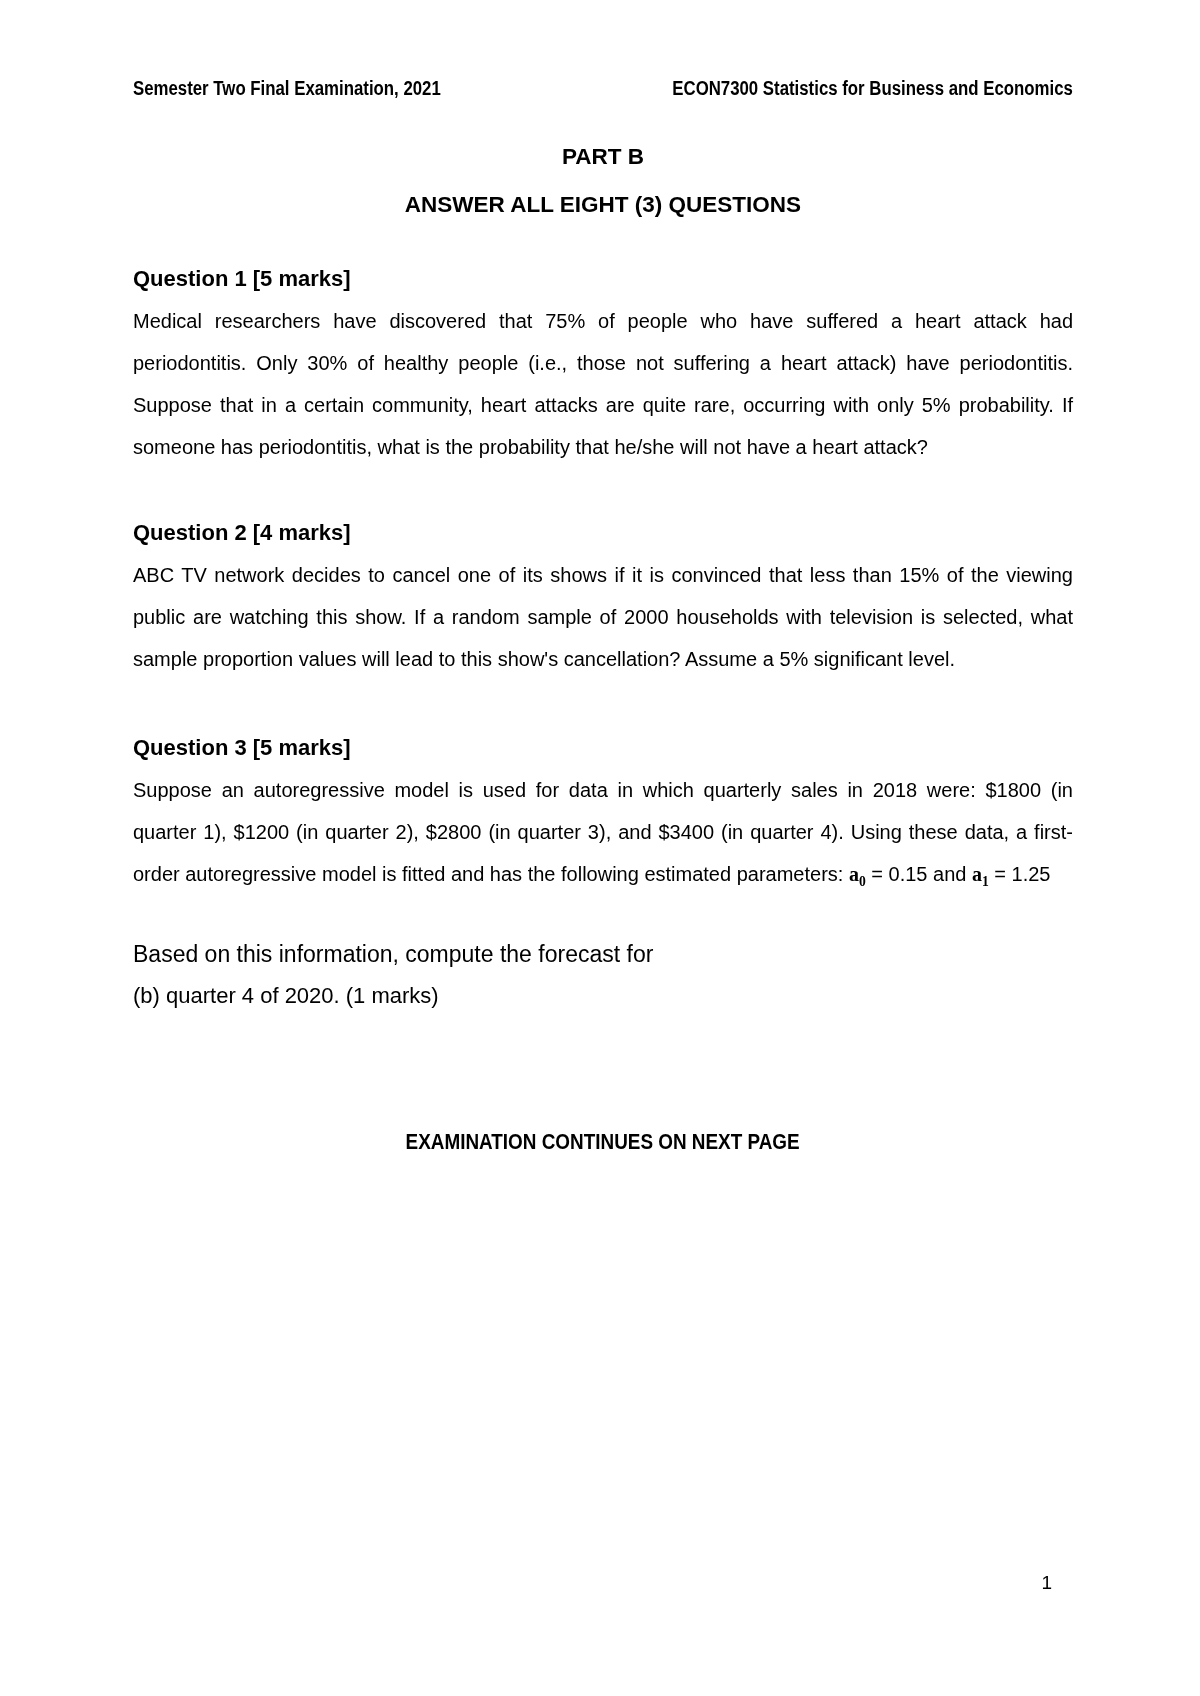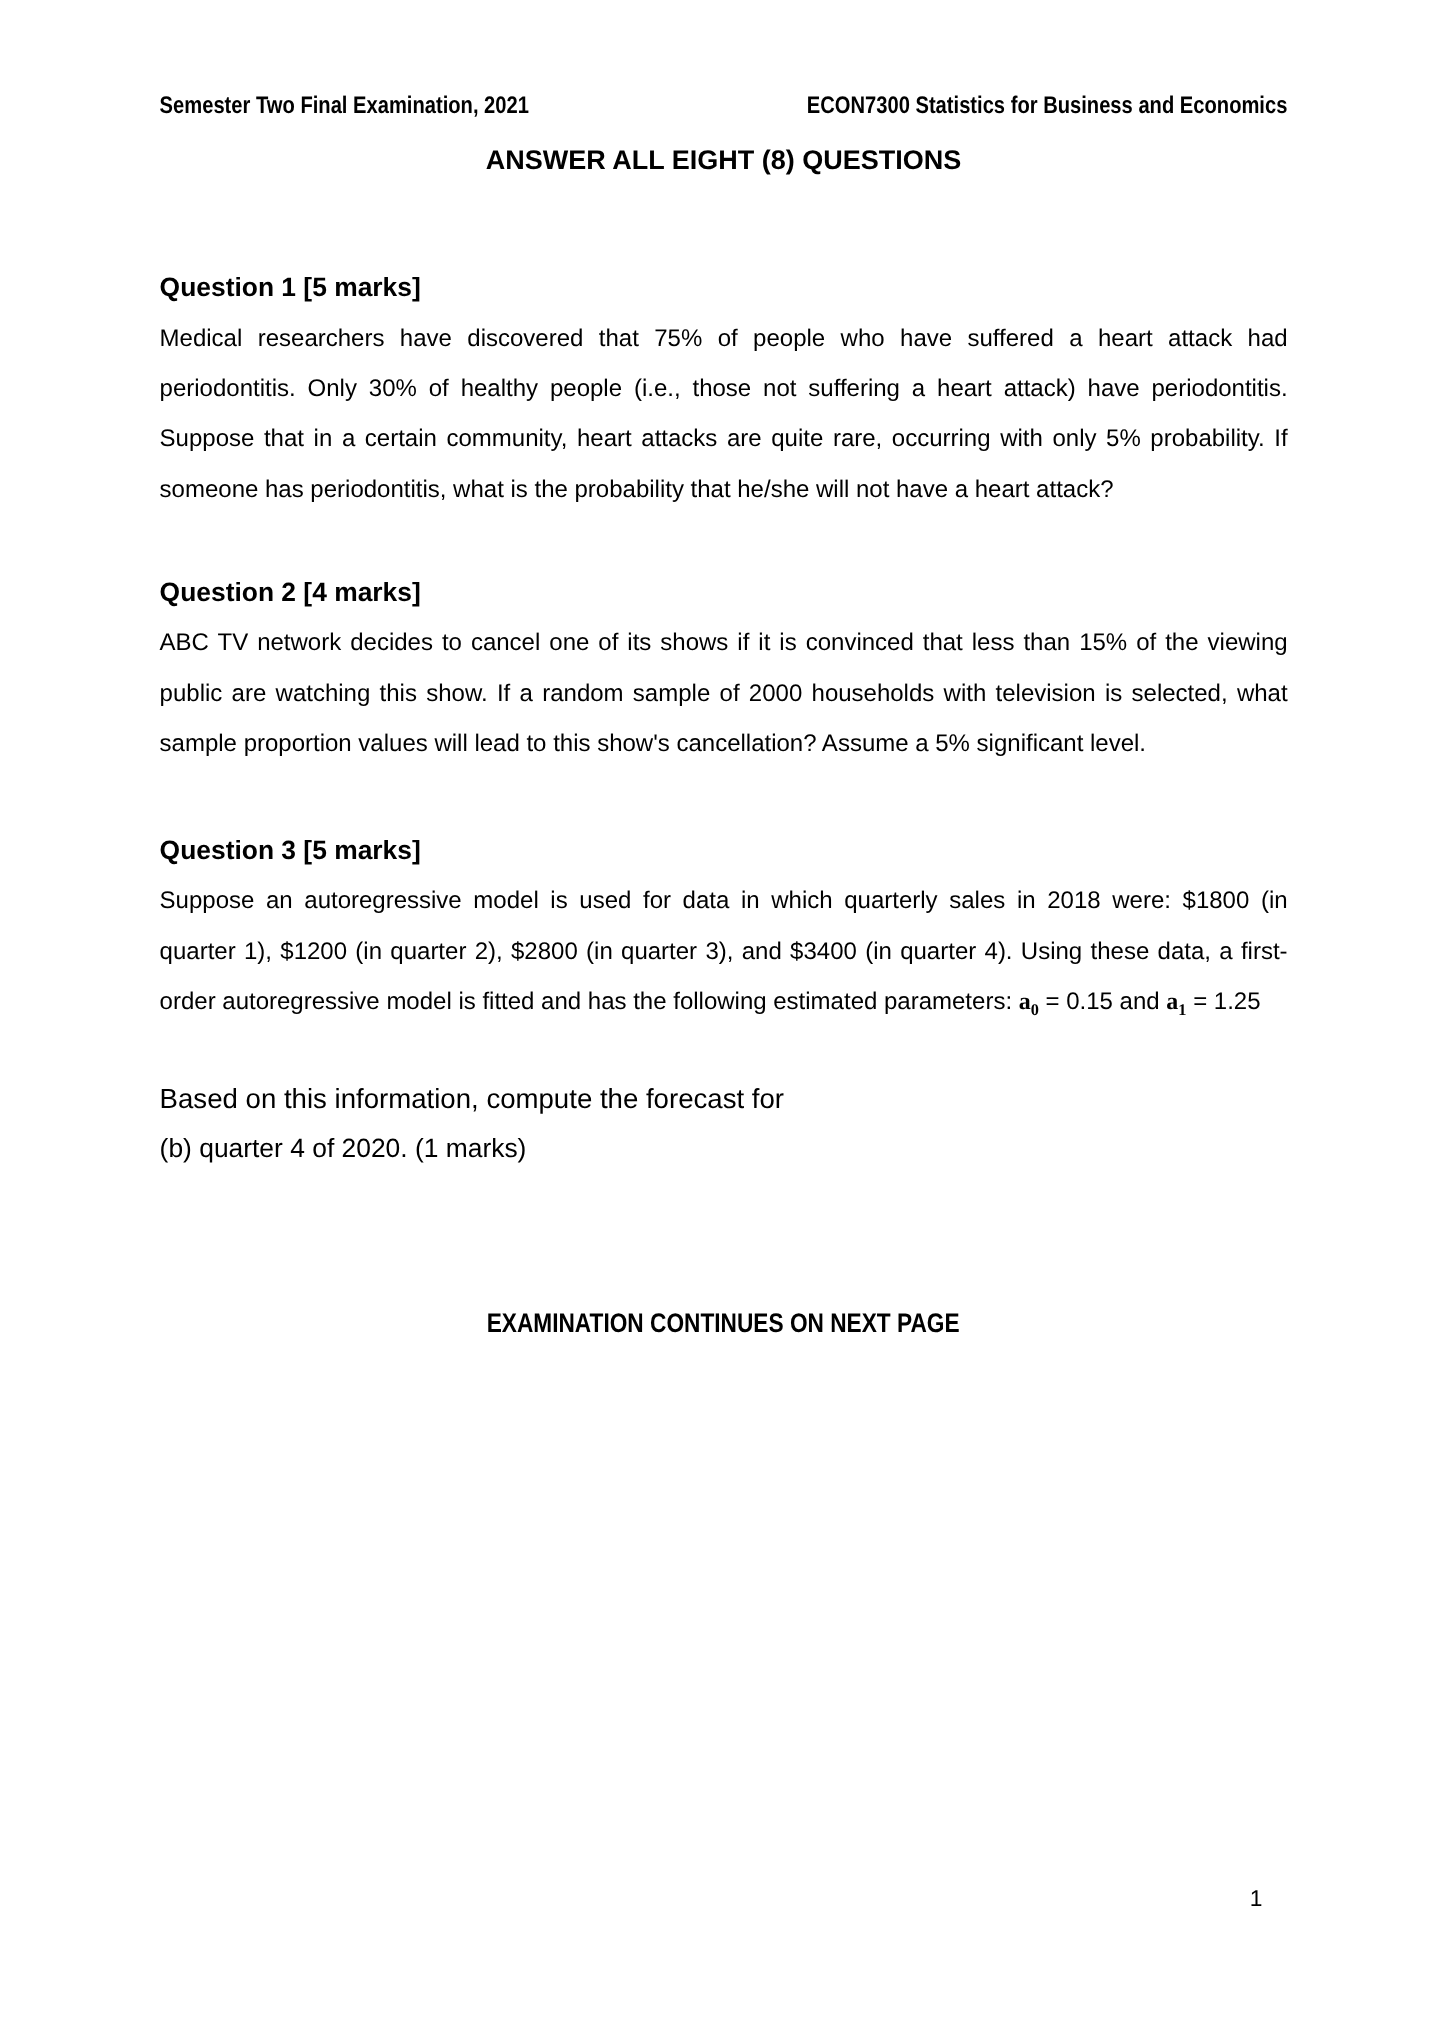--- a/index.html
+++ b/index.html
@@ -31,21 +31,21 @@
 
   
   .part-title      { text-align: center; font-weight: bold; font-size: 22.5px; line-height: 26px; margin-top: 45px; }
   .answer-heading  { text-align: center; font-weight: bold; font-size: 22.5px; line-height: 26px; margin-top: 22px; }
   .instruction     { text-align: center; font-weight: bold; font-size: 22.5px; line-height: 33px; margin: 18px auto 0; max-width: 910px; }
   .total-marks     { text-align: center; font-weight: bold; font-size: 22.5px; line-height: 26px; margin-top: 12px; }
 
   
   .q-heading { font-weight: bold; font-size: 22px; line-height: 42px; }
   .q-body    { font-size: 20px; line-height: 42px; text-align: justify; }
-  .q1 { margin-top: 72px; }
+  .q1 { margin-top: 40px; }
   .q2 { margin-top: 44px; }
   .q3 { margin-top: 47px; }
 
   .math-var {
     font-family: "Liberation Serif", serif;
     font-weight: bold;
   }
   .math-var sub {
     font-size: 0.68em;
     font-weight: bold;
@@ -75,22 +75,23 @@
 </head>
 <body>
 
 <div class="page">
 
   <div class="doc-header">
     <span class="condensed hleft">Semester Two Final Examination, 2021</span>
     <span class="condensed hright">ECON7300 Statistics for Business and Economics</span>
   </div>
 
+  <div class="part-title">PART B</div>
 
-  <div class="answer-heading">ANSWER ALL EIGHT (8) QUESTIONS</div>
+  <div class="answer-heading">ANSWER ALL EIGHT (3) QUESTIONS</div>
 
 
 
   <section class="question q1">
     <div class="q-heading">Question 1 [5 marks]</div>
     <p class="q-body">Medical researchers have discovered that 75% of people who have suffered a heart attack had periodontitis. Only 30% of healthy people (i.e., those not suffering a heart attack) have periodontitis. Suppose that in a certain community, heart attacks are quite rare, occurring with only 5% probability. If someone has periodontitis, what is the probability that he/she will not have a heart attack?</p>
   </section>
 
   <section class="question q2">
     <div class="q-heading">Question 2 [4 marks]</div>

